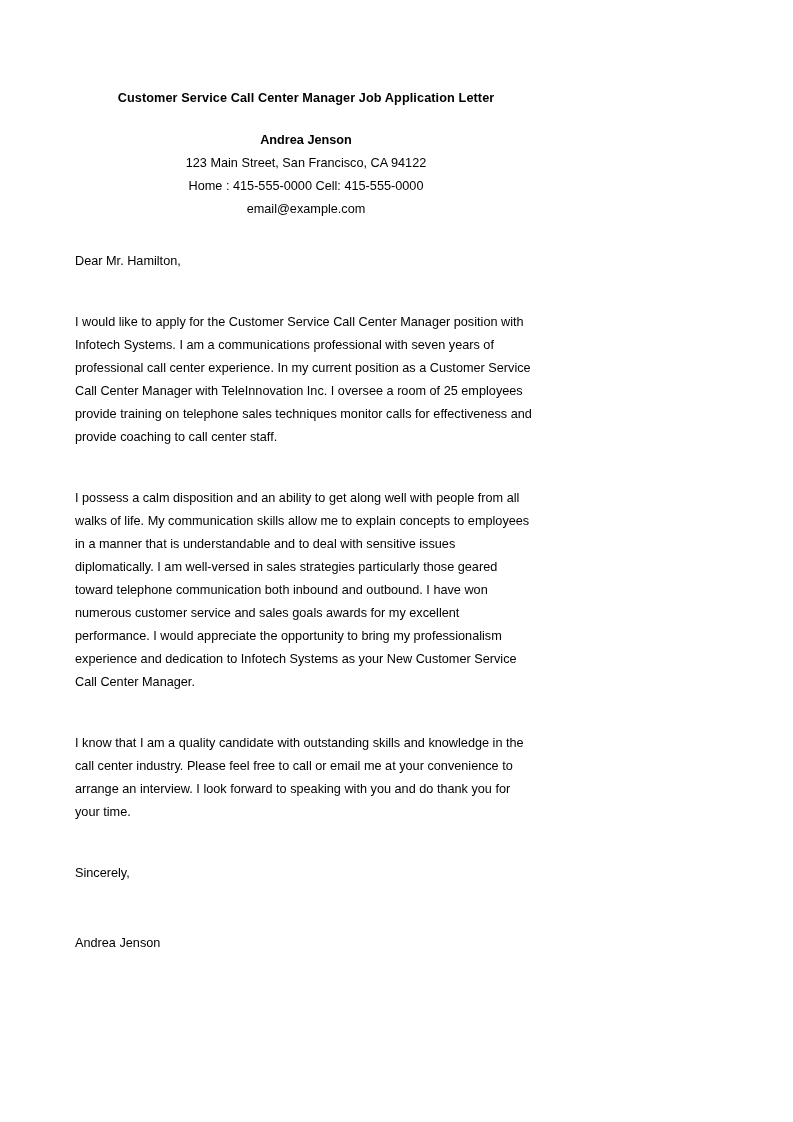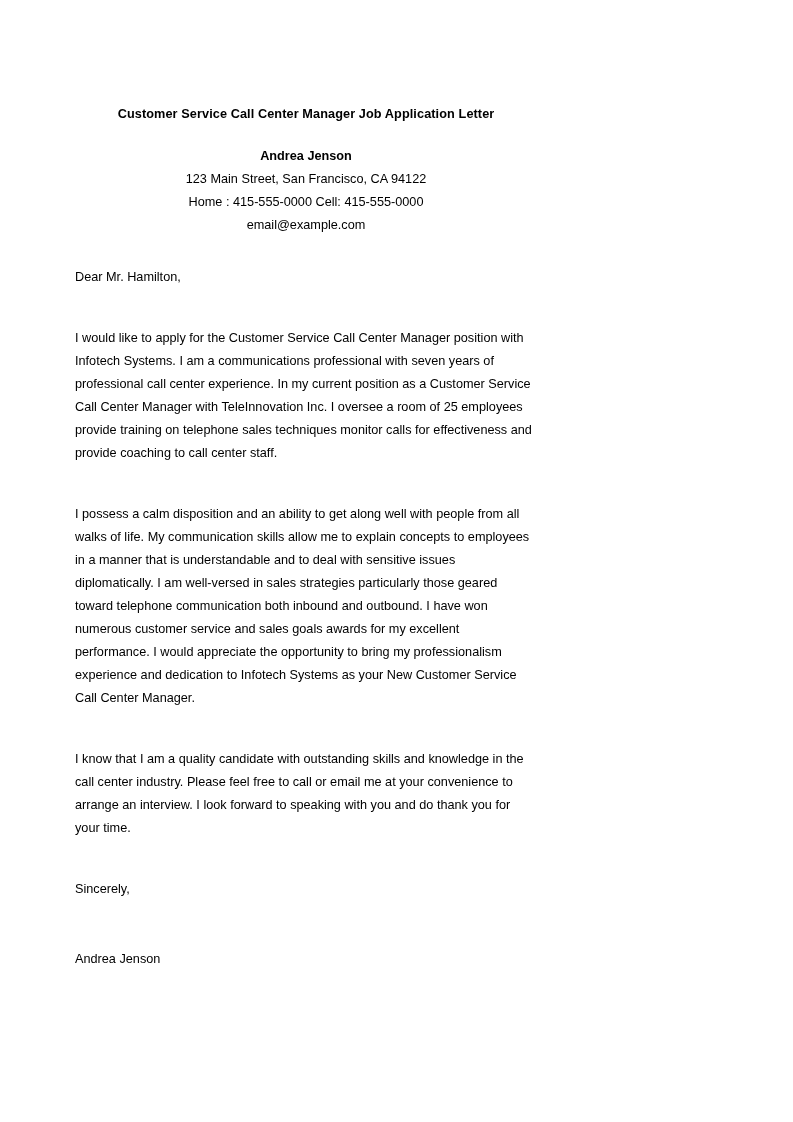--- a/index.html
+++ b/index.html
@@ -19,21 +19,21 @@
   .page {
     position: absolute;
     inset: 0;
     background: #ffffff;
   }
 
   
   .letter {
     position: absolute;
     left: 75px;
-    top: 16px;
+    top: 0;
     width: 462px;
   }
 
   .doc-title {
     font-size: 13.5px;
     font-weight: bold;
     text-align: center;
     letter-spacing: 0.1px;
     margin: 0;
     padding-top: 90px;

